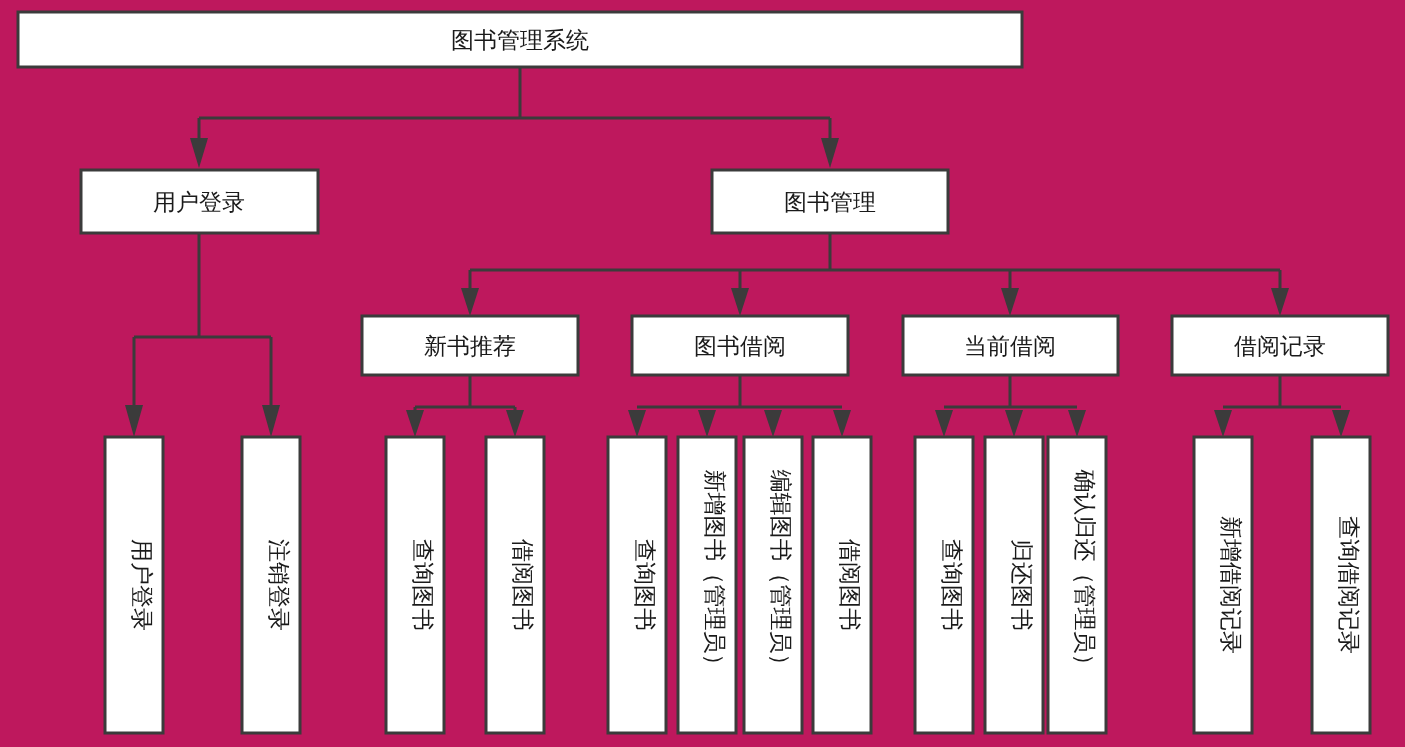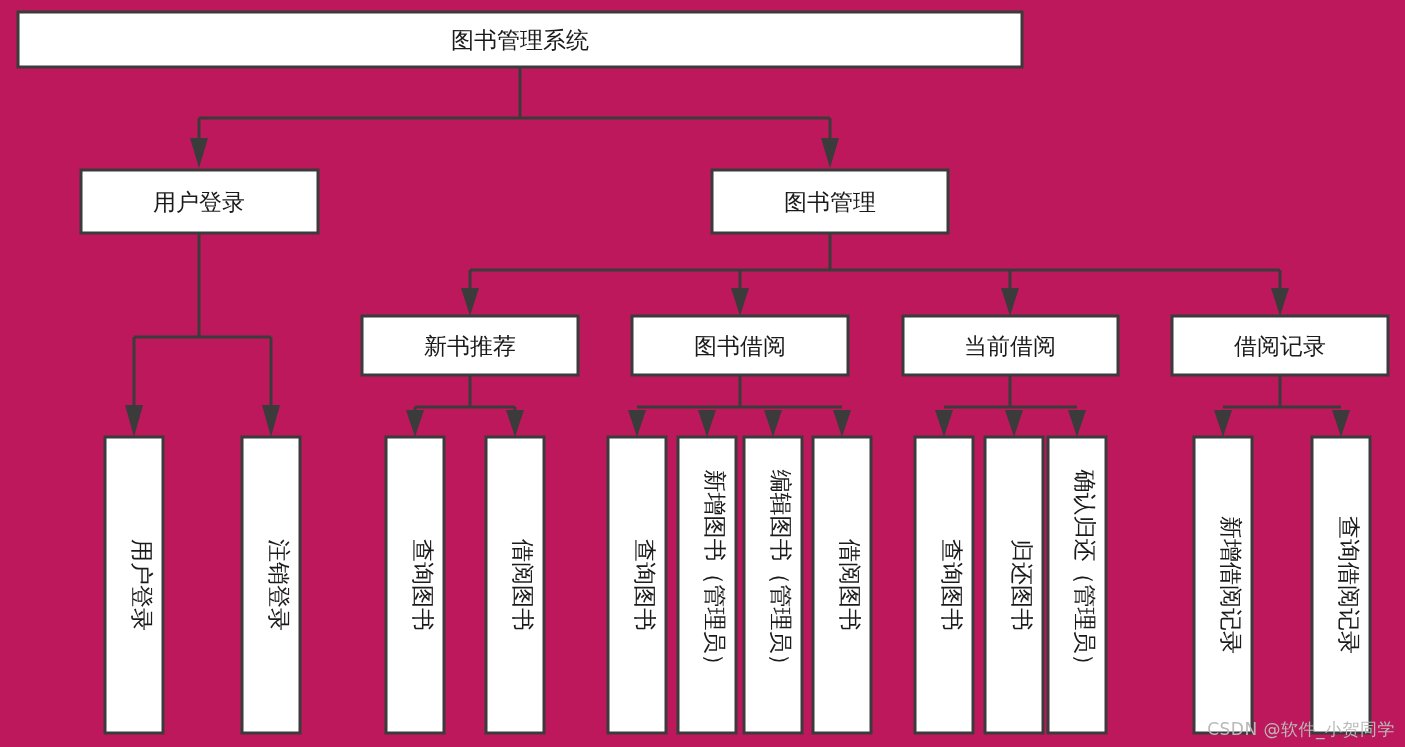--- a/index.html
+++ b/index.html
@@ -214,14 +214,13 @@
       <rect class="node-box" x="1194" y="437" width="58" height="296"></rect>
       <text class="node-label-vertical" x="1223" y="585" transform="rotate(90 1223 585)">新增借阅记录</text>
     </g>
     <g>
       <rect class="node-box" x="1312" y="437" width="58" height="296"></rect>
       <text class="node-label-vertical" x="1341" y="585" transform="rotate(90 1341 585)">查询借阅记录</text>
     </g>
 
   </svg>
 
-  <div class="watermark-text">CSDN @软件_小贺同学</div>
 </div>
 
 </body></html>

